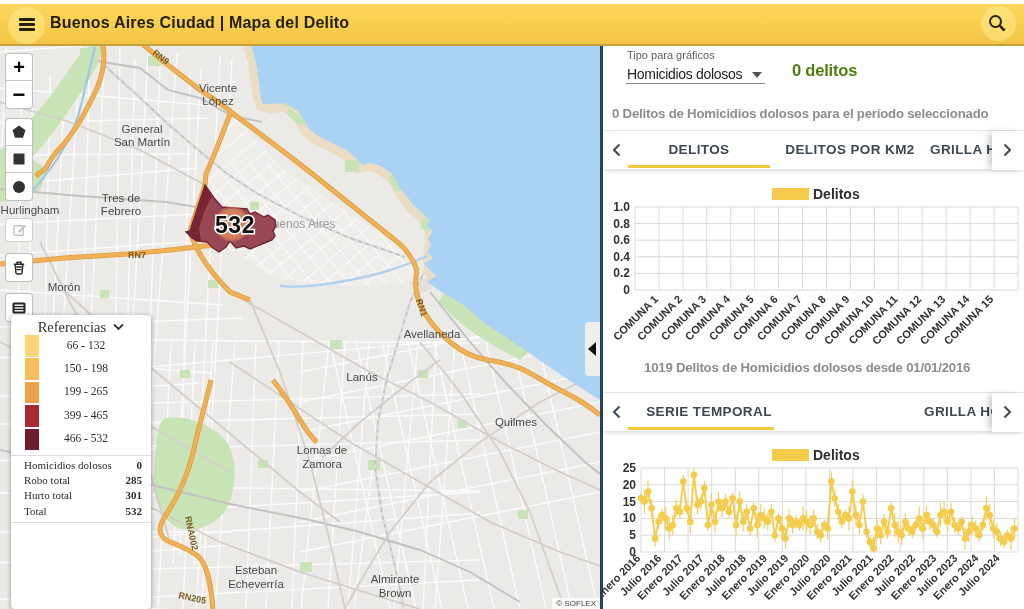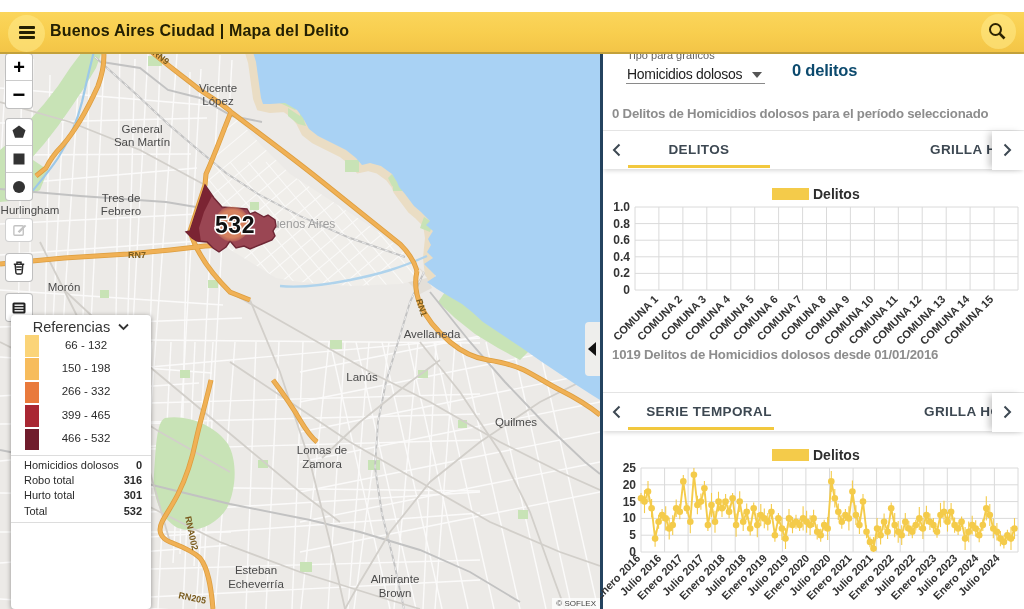--- a/index.html
+++ b/index.html
@@ -1,28 +1,28 @@
 <!DOCTYPE html>
 <html><head><meta charset="utf-8">
 <style>
   * { margin:0; padding:0; box-sizing:border-box; }
   html,body { width:1024px; height:609px; overflow:hidden; font-family:"Liberation Sans",sans-serif; background:#fff; }
-  #appbar { position:absolute; left:0; top:12px; width:1024px; height:42px;
+  #appbar { position:absolute; left:0; top:4px; width:1024px; height:42px;
      background:linear-gradient(180deg,#FBD55B 0%,#F8CE4E 55%,#F3C547 100%);
      border-bottom:2px solid #C3A13B; z-index:50; }
   .halo { position:absolute; border-radius:50%; background:rgba(255,235,140,.55); }
   #burger { position:absolute; left:19px; top:14px; width:16px; height:13px; }
   #burger div { height:2.6px; background:#242003; margin-bottom:2.6px; border-radius:1px; }
   #title { position:absolute; left:50px; top:10px; font-size:16px; font-weight:bold; color:#242003; letter-spacing:.2px; }
   #mapwrap { position:absolute; left:0; top:42px; width:600px; height:567px; overflow:hidden; }
   .lbtn { position:absolute; left:5px; width:28px; background:#fff; border:1.6px solid rgba(0,0,0,.25); border-radius:4px; z-index:20; }
   .lcell { width:100%; height:27px; display:flex; align-items:center; justify-content:center; border-bottom:1px solid #ccc; }
   .lcell:last-child { border-bottom:none; }
   #legend { position:absolute; left:11px; top:273px; width:140px; height:294px; background:#fff;
-     border-radius:4px; box-shadow:0 1px 5px rgba(0,0,0,.4); z-index:30; font-size:11.5px; color:#2b2b2b; }
+     border-radius:4px; box-shadow:0 1px 5px rgba(0,0,0,.4); z-index:30; font-size:11.5px; color:#2b2b2b;font-family:Liberation Serif, serif; }
   .lrow { position:relative; height:23.4px; }
   .lrow .sw { position:absolute; left:14px; top:1px; width:14px; height:21.5px; }
   .lrow .lt { position:absolute; left:26px; right:16px; top:4.5px; text-align:center; font-size:11.5px; }
   .srow { position:relative; height:15.2px; padding:0 8px 0 13px; font-size:11px; }
   .srow b { position:absolute; right:9px; font-weight:bold; }
   #panel { position:absolute; left:600px; top:42px; width:424px; height:567px; background:#fff;
      border-left:3px solid #24435F; }
   .tabbar { position:absolute; left:603px; width:421px; height:39px; background:#fff;
      border-top:1px solid #e4e4e4; box-shadow:0 3px 4px -1px rgba(0,0,0,.14); z-index:5; }
   .tab { position:absolute; top:0; height:36px; line-height:38px; text-align:center;
@@ -359,59 +359,60 @@
         </svg></div>
   <div class="lrow">
         <div class="sw" style="background:#FBD478;"></div>
         <div class="lt">66 - 132</div>
       </div>
   <div class="lrow">
         <div class="sw" style="background:#F7BC5C;"></div>
         <div class="lt">150 - 198</div>
       </div>
   <div class="lrow">
-        <div class="sw" style="background:#E97A3C;"></div>
-        <div class="lt">266 - 332</div>
+        <div class="sw" style="background:#F2A04C;"></div>
+        <div class="lt">199 - 265</div>
       </div>
   <div class="lrow">
         <div class="sw" style="background:#A92733;"></div>
         <div class="lt">399 - 465</div>
       </div>
   <div class="lrow">
         <div class="sw" style="background:#701C2C;"></div>
         <div class="lt">466 - 532</div>
       </div>
   <div style="border-top:1px solid #ddd;margin:4px 0 3px;"></div>
   <div class="srow">Homicidios dolosos<b>0</b></div>
-  <div class="srow">Robo total<b>316</b></div>
+  <div class="srow">Robo total<b>285</b></div>
   <div class="srow">Hurto total<b>301</b></div>
   <div class="srow">Total<b>532</b></div>
   <div style="border-top:1px solid #ddd;margin-top:2px;"></div>
 </div>
 
 
 <div style="position:absolute;left:585px;top:280px;width:15px;height:54px;background:#EEEEEC;border-radius:4px 0 0 4px;z-index:25;">
   <div style="position:absolute;left:3px;top:20px;width:0;height:0;border-right:8px solid #111;border-top:7px solid transparent;border-bottom:7px solid transparent;"></div>
 </div>
 </div>
 
 <div id="panel"></div>
 <div style="position:absolute;left:627px;top:49px;font-size:11px;color:#5f5f5f;">Tipo para gráficos</div>
 <div style="position:absolute;left:627px;top:66px;font-size:14px;letter-spacing:-0.3px;color:#1d1d1d;">Homicidios dolosos</div>
 <div style="position:absolute;left:752px;top:72px;width:0;height:0;border-top:6px solid #555;border-left:5px solid transparent;border-right:5px solid transparent;"></div>
 <div style="position:absolute;left:626px;top:83px;width:139px;height:1px;background:#8a8a8a;"></div>
-<div style="position:absolute;left:792px;top:61px;font-size:16.5px;letter-spacing:-0.2px;font-weight:bold;color:#0c4a6e;">0 delitos</div>
+<div style="position:absolute;left:792px;top:61px;font-size:16.5px;letter-spacing:-0.2px;font-weight:bold;color:#4d7c0f;">0 delitos</div>
 <div class="gray-head" style="top:106px;">0 Delitos de Homicidios dolosos para el período seleccionado</div>
 
 <div class="tabbar" style="top:130px;">
   <div class="chev" style="left:9px;"><svg width="9" height="14" viewBox="0 0 9 14">
         <path d="M7.5 1.5 L2 7 L7.5 12.5" fill="none" stroke="#3d4852" stroke-width="2"></path>
       </svg></div>
   <div class="tab" style="left:25px;width:142px;">DELITOS</div>
   <div class="tabu" style="left:25px;width:142px;"></div>
+  <div class="tab" style="left:167px;width:160px;">DELITOS POR KM2</div>
   <div class="tab" style="left:327px;width:94px;overflow:hidden;white-space:nowrap;">GRILLA HOMICIDIOS</div>
   <div class="scrollbox">
       <div class="chev" style="left:11px;"><svg width="9" height="14" viewBox="0 0 9 14">
           <path d="M1.5 1.5 L7 7 L1.5 12.5" fill="none" stroke="#3d4852" stroke-width="2"></path>
         </svg></div>
     </div>
 </div>
 
 <svg style="position:absolute;left:600px;top:172px;" width="424" height="190" viewBox="0 0 424 190">
   <rect x="172" y="16" width="37" height="12" fill="#F4CB4A"></rect>
@@ -457,21 +458,21 @@
     <text transform="translate(226.5,128) rotate(-45)" text-anchor="end" class="ax2">COMUNA 8</text>
     <text transform="translate(250.4,128) rotate(-45)" text-anchor="end" class="ax2">COMUNA 9</text>
     <text transform="translate(274.4,128) rotate(-45)" text-anchor="end" class="ax2">COMUNA 10</text>
     <text transform="translate(298.3,128) rotate(-45)" text-anchor="end" class="ax2">COMUNA 11</text>
     <text transform="translate(322.2,128) rotate(-45)" text-anchor="end" class="ax2">COMUNA 12</text>
     <text transform="translate(346.2,128) rotate(-45)" text-anchor="end" class="ax2">COMUNA 13</text>
     <text transform="translate(370.1,128) rotate(-45)" text-anchor="end" class="ax2">COMUNA 14</text>
     <text transform="translate(394.1,128) rotate(-45)" text-anchor="end" class="ax2">COMUNA 15</text>
 </svg>
 
-<div class="gray-head" style="top:347px;">1019 Delitos de Homicidios dolosos desde 01/01/2016</div>
+<div class="gray-head" style="top:360px;margin-left:32px;">1019 Delitos de Homicidios dolosos desde 01/01/2016</div>
 
 <div class="tabbar" style="top:392px;">
   <div class="chev" style="left:9px;"><svg width="9" height="14" viewBox="0 0 9 14">
         <path d="M7.5 1.5 L2 7 L7.5 12.5" fill="none" stroke="#3d4852" stroke-width="2"></path>
       </svg></div>
   <div class="tab" style="left:33px;width:146px;">SERIE TEMPORAL</div>
   <div class="tabu" style="left:25px;width:146px;"></div>
   <div class="tab" style="left:321px;width:100px;overflow:hidden;white-space:nowrap;">GRILLA HOMICID</div>
   <div class="scrollbox">
       <div class="chev" style="left:11px;"><svg width="9" height="14" viewBox="0 0 9 14">

